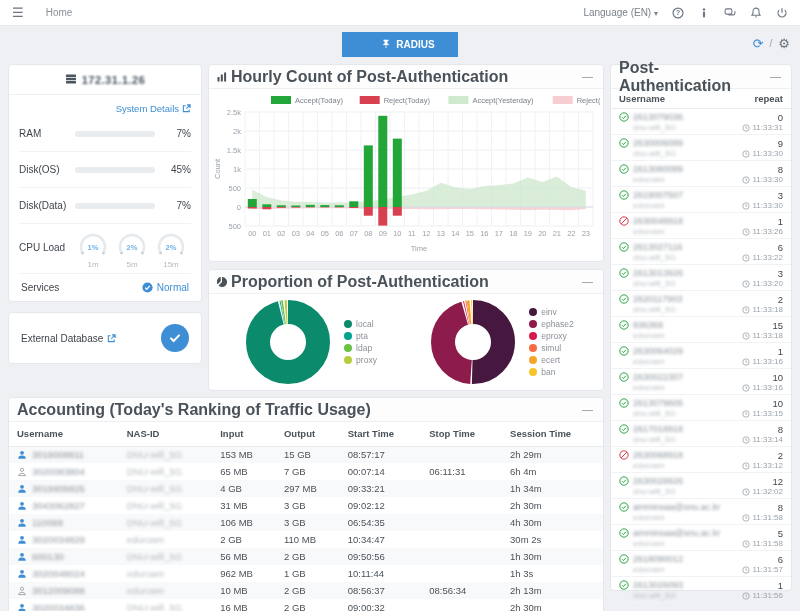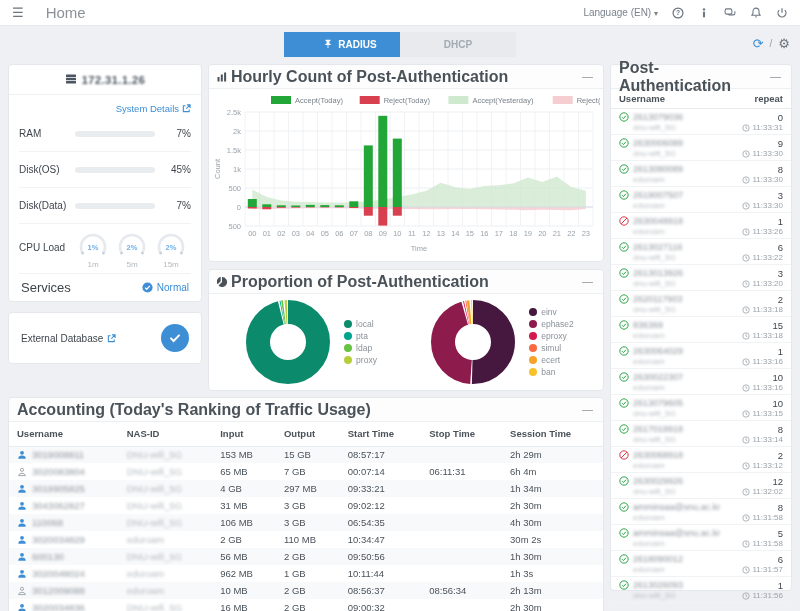--- a/index.html
+++ b/index.html
@@ -2,21 +2,21 @@
 <html><head>
 <meta charset="utf-8">
 <style>
   * { margin:0; padding:0; box-sizing:border-box; }
   html,body { width:800px; height:611px; overflow:hidden; }
   body { font-family:"Liberation Sans", sans-serif; background:#eef0f4; color:#495057; font-size:10px; }
 
   
   .navbar { height:26px; background:#fff; border-bottom:1px solid #e6e9ec; display:flex; align-items:center; padding:0 12px; }
   .hamburger { font-size:13px; color:#6c757d; cursor:pointer; margin-right:14px; }
-  .nav-home { color:#8a9199; font-size:15px; cursor:pointer;padding-left:8px; }
+  .nav-home { color:#8a9199; font-size:10px; cursor:pointer;padding-left:8px; }
   .nav-right { margin-left:auto; display:flex; align-items:center; gap:13px; color:#6b7682; }
   .lang { font-size:10px; color:#7a828b; cursor:pointer; }
   .lang .caret { font-size:8px; }
   .nav-ic { width:13px; height:13px; display:inline-flex; align-items:center; justify-content:center; cursor:pointer; color:#6b7682; }
   .nav-ic svg { width:12px; height:12px; }
 
   
   .tabsbar { position:relative; height:25px; margin:6px 8px 7px 8px; display:flex; justify-content:center; }
   .tab { width:116px; height:25px; display:flex; align-items:center; justify-content:center; gap:5px; font-size:10px; font-weight:bold; cursor:pointer; }
   .tab.active { background:#3d8ed5; color:#fff;padding-left:16px; }
@@ -53,21 +53,21 @@
   .metric-label { width:56px; font-size:10px; color:#3e454c; }
   .pbar { flex:1; height:6px; background:#e9ecef; border-radius:3px; overflow:hidden; margin-right:8px; }
   .pbar-fill { height:100%; background:#3d8ed5; border-radius:3px; }
   .metric-val { width:28px; text-align:right; font-size:10px; color:#3e454c; }
   .cpu-row { display:flex; align-items:flex-start; padding:8px 0 4px 0; border-bottom:1px solid #f0f2f4; }
   .cpu-label { width:56px; font-size:10px; color:#3e454c; padding-top:10px; }
   .gauges { flex:1; display:flex; justify-content:space-between; padding-right:2px; }
   .gauge { display:flex; flex-direction:column; align-items:center; width:36px; }
   .gauge-period { font-size:8px; color:#b3bac0; margin-top:-2px; }
   .services-row { display:flex; align-items:center; height:27px; padding:0 2px; }
-  .services-label { font-size:13px; color:#3e454c; }
+  .services-label { font-size:10px; color:#3e454c; }
   .services-status { margin-left:auto; display:flex; align-items:center; gap:4px; color:#3d8ed5; font-size:10px; }
   .services-status svg { width:11px; height:11px; }
 
   .extdb-card { height:52px; display:flex; align-items:center; padding:0 12px; }
   .extdb-label { font-size:10px; color:#3e454c; display:inline-flex; align-items:center; gap:4px; }
   .extdb-label svg { width:9px; height:9px; }
   .extdb-check { margin-left:auto; width:28px; height:28px; border-radius:50%; background:#3d8ed5; display:flex; align-items:center; justify-content:center; }
   .extdb-check svg { width:14px; height:14px; }
 
   
@@ -152,23 +152,20 @@
 
 <div class="tabsbar">
   <div class="tab active">
     <span class="pin">
       <svg viewBox="0 0 12 12" fill="#fff">
           <path d="M3 1h6v1.4L7.6 3v2.2L10 7.2H2L4.4 5.2V3L3 2.4z"></path>
           <rect x="5.5" y="7.2" width="1" height="3.6"></rect>
         </svg>
     </span>
     <span>RADIUS</span>
-  </div>
-  <div class="tab inactive">
-    <span>DHCP</span>
   </div>
   <div class="controls">
     <span class="ctl-refresh">⟳</span>
     <span class="ctl-sep">/</span>
     <span class="ctl-gear">⚙</span>
   </div>
 </div>
 
 <div class="main">
 

